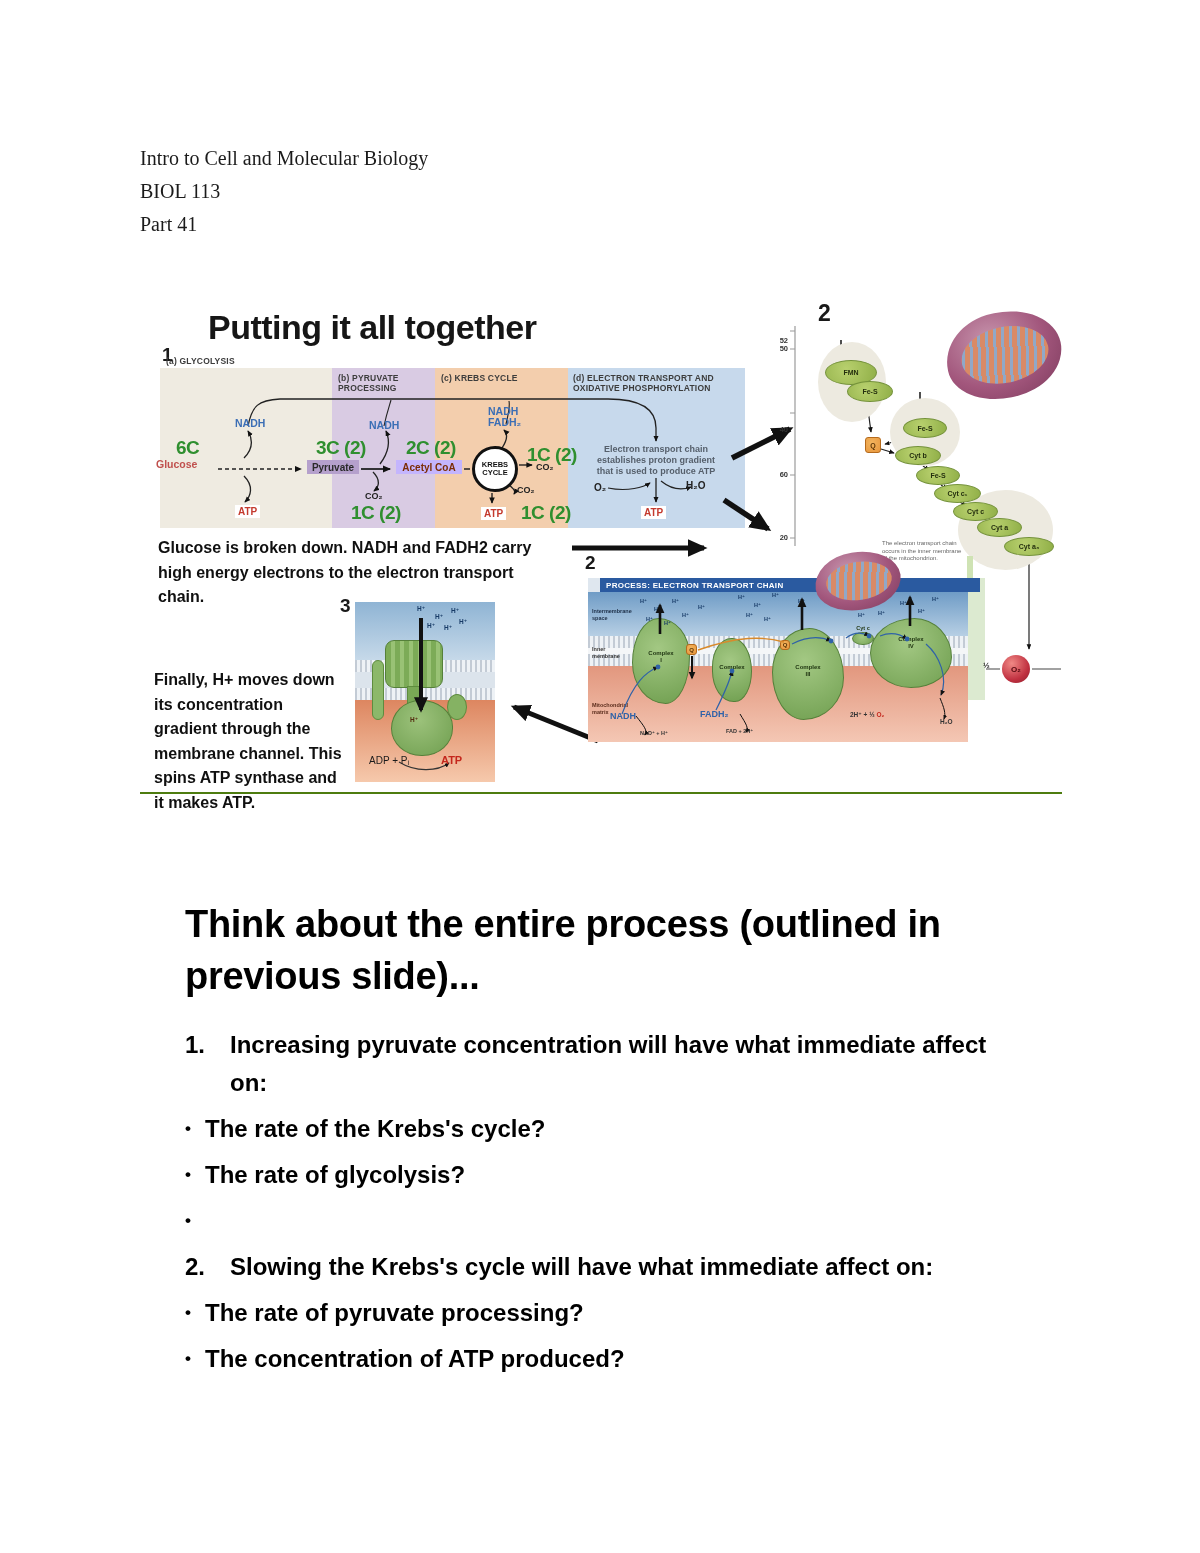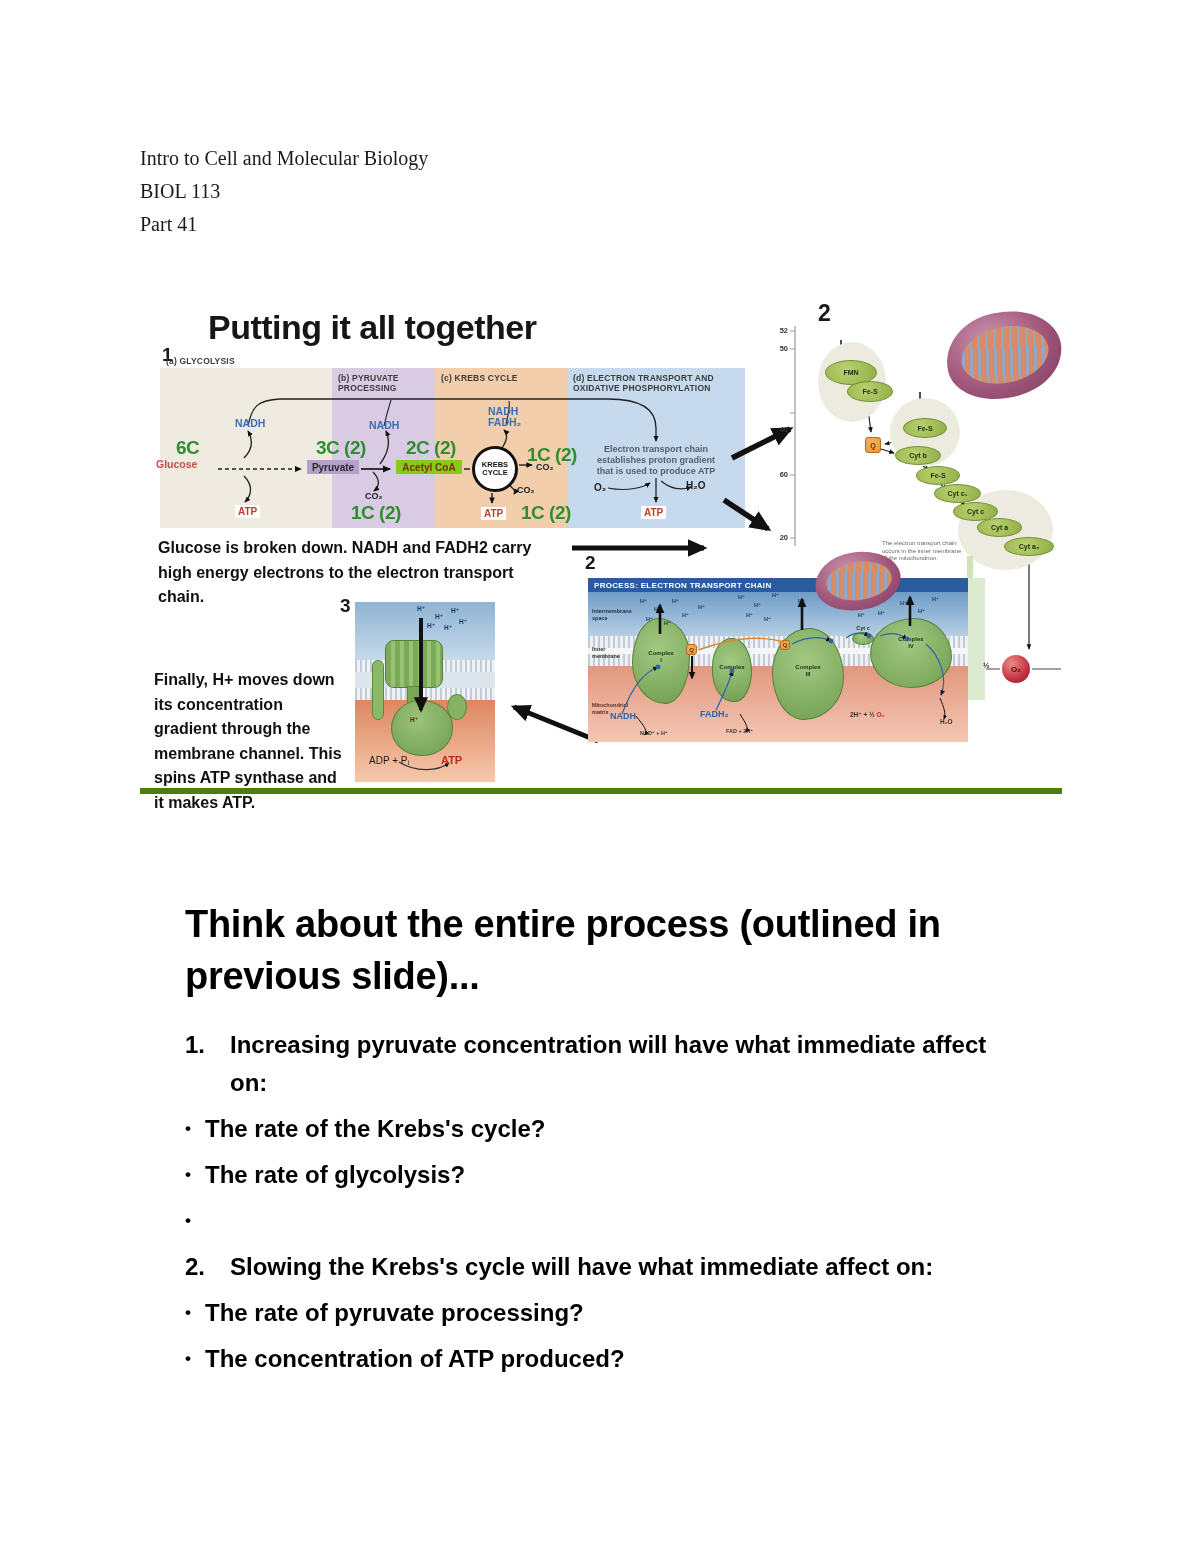--- a/index.html
+++ b/index.html
@@ -2,21 +2,21 @@
 <html><head>
 <meta charset="utf-8">
 <style>
   *{box-sizing:border-box;margin:0;padding:0}
   html,body{width:1200px;background:#fff}
   body{position:relative;height:1553px;font-family:"Liberation Sans","DejaVu Sans",sans-serif;color:#111;overflow:hidden}
   .abs{position:absolute}
   .prel{white-space:pre-line}
   .ctr{display:flex;align-items:center;justify-content:center;text-align:center}
   .dochdr{font-family:"Liberation Serif","DejaVu Serif",serif;font-size:20px;line-height:33px;color:#1b1b1b}
-  .slide{position:absolute;left:140px;top:300px;width:922px;height:494px;border-bottom:6px solid #4d7c0f}
+  .slide{position:absolute;left:140px;top:300px;width:922px;height:494px;border-bottom:2px solid #4d7c0f}
   .figlab{font-size:19px;font-weight:600;color:#191919}
   .colhdr{font-size:8.5px;font-weight:700;color:#3c3c3c;letter-spacing:.2px;line-height:10px}
   .gnum{font-size:19px;font-weight:700;color:#2f8f2f;letter-spacing:-.5px}
   .blue{color:#3b6eb5;font-weight:700;font-size:10.5px}
   .co2{font-size:9px;font-weight:700;color:#222}
   .atpbox{background:#fff;color:#c43a2e;font-weight:700;font-size:10px;line-height:13px;padding:0 3px}
   .capt{font-weight:600;color:#101010}
   .carrier{background:radial-gradient(circle at 40% 35%,#b8d06e,#8fae46);border:1px solid #74923a;border-radius:50%;font-size:7px;font-weight:700;color:#242f0e;display:flex;align-items:center;justify-content:center}
   .blob{background:#edeae0;border-radius:50%}
   .cx{background:radial-gradient(circle at 45% 35%,#a3c883,#6f9e4f);border:1px solid #55803a;position:absolute}
@@ -124,40 +124,40 @@
 
   <div class="abs blue" style="left:229px;top:119px">NADH</div>
   <div class="abs gnum" style="left:176px;top:137px">3C (2)</div>
   <div class="abs ctr" style="left:167px;top:160px;width:52px;height:14px;background:#b5a0cc;font-size:10px;font-weight:700;color:#2a2a2a">Pyruvate</div>
   <div class="abs co2" style="left:225px;top:191px">CO₂</div>
   <div class="abs gnum" style="left:211px;top:202px">1C (2)</div>
 
   <div class="abs blue prel" style="left:348px;top:106px;line-height:11px">NADH
 FADH₂</div>
   <div class="abs gnum" style="left:266px;top:137px">2C (2)</div>
-  <div class="abs ctr" style="left:256px;top:160px;width:66px;height:14px;background:#84cc16;font-size:10px;font-weight:700;color:#7b2d06">Acetyl CoA</div>
+  <div class="abs ctr" style="left:256px;top:160px;width:66px;height:14px;background:#c4b5fd;font-size:10px;font-weight:700;color:#7b2d06">Acetyl CoA</div>
   <div class="abs ctr prel" style="left:332px;top:146px;width:46px;height:46px;border-radius:50%;background:#fff;border:3px solid #111;font-size:7.5px;font-weight:700;line-height:8.5px">KREBS
 CYCLE</div>
   <div class="abs gnum" style="left:387px;top:144px">1C (2)</div>
   <div class="abs co2" style="left:396px;top:162px">CO₂</div>
   <div class="abs co2" style="left:377px;top:185px">CO₂</div>
   <div class="abs gnum" style="left:381px;top:202px">1C (2)</div>
   <div class="abs atpbox" style="left:341px;top:207px">ATP</div>
 
   <div class="abs" style="left:449px;top:144px;width:134px;font-size:9px;font-weight:700;color:#555f6b;text-align:center;line-height:11px">Electron transport chain establishes proton gradient that is used to produce ATP</div>
   <div class="abs" style="left:454px;top:182px;font-size:10px;font-weight:700;color:#222">O₂</div>
   <div class="abs" style="left:546px;top:180px;font-size:10px;font-weight:700;color:#222">H₂O</div>
   <div class="abs atpbox" style="left:501px;top:206px">ATP</div>
 
   <div class="abs capt" style="left:18px;top:236px;width:395px;font-size:16px;line-height:24.5px">Glucose is broken down. NADH and FADH2 carry high energy electrons to the electron transport chain.</div>
 
   <div class="abs figlab" style="left:445px;top:252px">2</div>
 
   <div class="abs figlab" style="left:678px;top:0;font-size:23px">2</div>
-  <div class="tick" style="left:626px;top:26px">52</div>
+  <div class="tick" style="left:626px;top:36px">52</div>
   <div class="tick" style="left:626px;top:44px">50</div>
   <div class="tick" style="left:626px;top:125px">40</div>
   <div class="tick" style="left:626px;top:170px">60</div>
   <div class="tick" style="left:626px;top:233px">20</div>
 
   <div class="abs blob" style="left:678px;top:42px;width:68px;height:80px"></div>
   <div class="abs blob" style="left:750px;top:98px;width:70px;height:68px"></div>
   <div class="abs blob" style="left:818px;top:190px;width:95px;height:80px"></div>
 
   <div class="abs carrier" style="left:685px;top:60px;width:52px;height:25px">FMN</div>
@@ -176,21 +176,21 @@
     </div>
 
   <div class="abs" style="left:742px;top:240px;width:84px;font-size:6px;line-height:7.5px;color:#666">The electron transport chain occurs in the inner membrane of the mitochondrion.</div>
   <div class="abs" style="left:827px;top:256px;width:6px;height:32px;background:#cfe3b4"></div>
   <div class="abs" style="left:828px;top:278px;width:17px;height:122px;background:#dcead0"></div>
 
   <div class="abs" style="left:843px;top:361px;font-size:8px;font-weight:700;color:#222">½</div>
   <div class="abs o2s" style="left:862px;top:355px;width:28px;height:28px">O₂</div>
 
   <div class="abs" style="left:448px;top:278px;width:380px;height:164px;background:#dfe7ef">
-    <div class="abs ctr" style="left:0;top:0;width:380px;height:14px;background:#2a5aa0;justify-content:flex-start;padding-left:6px;font-size:8px;font-weight:700;color:#fff;letter-spacing:.3px">PROCESS: ELECTRON TRANSPORT CHAIN</div>
+    <div class="abs ctr" style="left:12px;top:0;width:380px;height:14px;background:#2a5aa0;justify-content:flex-start;padding-left:6px;font-size:8px;font-weight:700;color:#fff;letter-spacing:.3px">PROCESS: ELECTRON TRANSPORT CHAIN</div>
     <div class="abs etcbody-blue" style="left:0;top:14px;width:380px;height:44px"></div>
     <div class="abs memb" style="left:0;top:58px;width:380px;height:12px"></div>
     <div class="abs" style="left:0;top:70px;width:380px;height:6px;background:#f4f6f8"></div>
     <div class="abs memb" style="left:0;top:76px;width:380px;height:12px"></div>
     <div class="abs matrix" style="left:0;top:88px;width:380px;height:76px"></div>
 
     <div class="abs prel" style="left:4px;top:30px;font-size:5.5px;font-weight:700;color:#20324a;line-height:6.5px">Intermembrane
 space</div>
     <div class="abs prel" style="left:4px;top:68px;font-size:5.5px;font-weight:700;color:#333;line-height:6.5px">Inner
 membrane</div>

